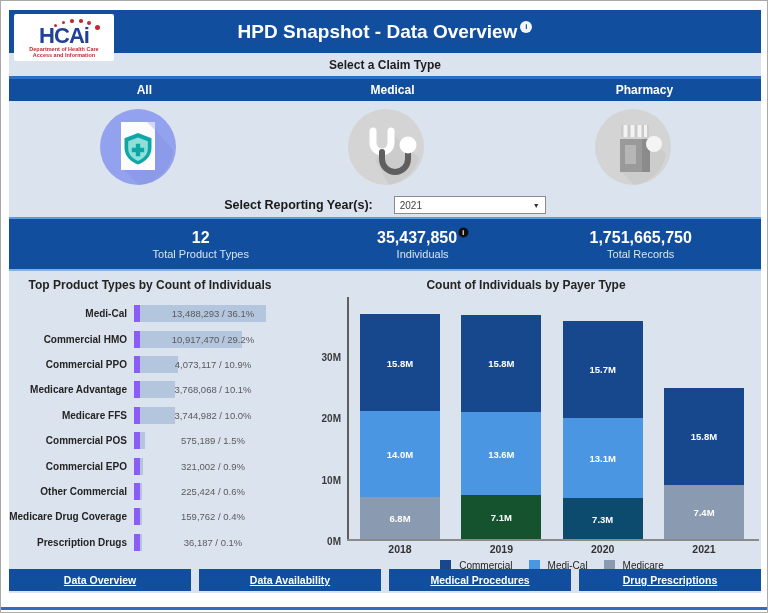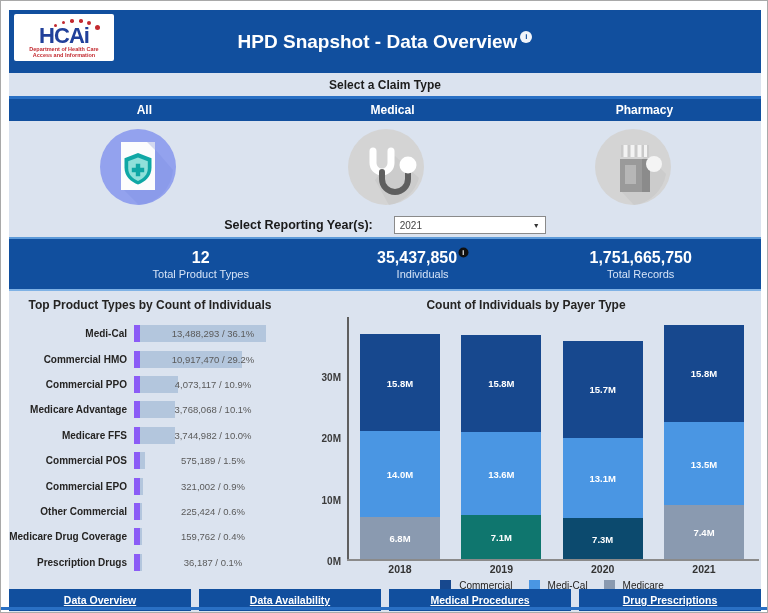--- a/index.html
+++ b/index.html
@@ -1,21 +1,21 @@
 <!DOCTYPE html>
 <html><head>
 <meta charset="utf-8">
 <style>
   * { margin:0; padding:0; box-sizing:border-box; }
   html,body { background:#ffffff; font-family:"Liberation Sans", sans-serif; }
   .page { position:relative; width:768px; height:613px; background:#ffffff; border:1px solid #a9a9a9; overflow:hidden; }
   .content { position:absolute; left:8px; top:9px; width:752px; background:#dbe3ef; }
 
   
-  .header { height:63px; background:#114f9e; position:relative; display:flex; align-items:center; justify-content:center; }
+  .header { height:43px; background:#114f9e; position:relative; display:flex; align-items:center; justify-content:center; }
   .logo { position:absolute; left:5px; top:4px; width:100px; height:47px; background:#ffffff; border-radius:2px;
           display:flex; flex-direction:column; align-items:center; justify-content:flex-end; padding-bottom:3px; }
   .logo-dots { position:absolute; top:4px; left:40px; width:52px; height:14px; }
   .logo-dot { position:absolute; border-radius:50%; background:#c32a30; }
   .logo-text { font-size:22px; font-weight:bold; color:#21409a; letter-spacing:-1px; line-height:20px; }
   .logo-sub { font-size:5.5px; color:#c32a30; line-height:6px; text-align:center; font-weight:bold; }
   .title { color:#ffffff; font-size:19px; font-weight:bold; }
   .title-info { display:inline-block; width:12px; height:12px; border-radius:50%; background:#f2f5fa; color:#114f9e;
                 font-size:8px; line-height:12px; text-align:center; font-weight:bold; vertical-align:top; margin-left:3px; }
 
@@ -269,41 +269,38 @@
                   <div class="seg-label">6.8M</div>
                 </div>
               </div>
               <div class="bar-col">
                 <div class="seg" style="height: 97.1px; background: rgb(23, 72, 142);">
                   <div class="seg-label">15.8M</div>
                 </div>
                 <div class="seg" style="height: 83.6px; background: rgb(74, 150, 227);">
                   <div class="seg-label">13.6M</div>
                 </div>
-                <div class="seg" style="height: 43.6px; background: #0f766e;">
+                <div class="seg" style="height: 43.6px; background: #14532d;">
                   <div class="seg-label">7.1M</div>
                 </div>
               </div>
               <div class="bar-col">
                 <div class="seg" style="height: 96.5px; background: rgb(23, 72, 142);">
                   <div class="seg-label">15.7M</div>
                 </div>
                 <div class="seg" style="height: 80.5px; background: rgb(74, 150, 227);">
                   <div class="seg-label">13.1M</div>
                 </div>
                 <div class="seg" style="height: 41px; background: #0c4a6e;">
                   <div class="seg-label">7.3M</div>
                 </div>
               </div>
               <div class="bar-col">
                 <div class="seg" style="height: 97.1px; background: rgb(23, 72, 142);">
                   <div class="seg-label">15.8M</div>
-                </div>
-                <div class="seg" style="height: 83px; background: rgb(74, 150, 227);">
-                  <div class="seg-label">13.5M</div>
                 </div>
                 <div class="seg" style="height: 54px; background: rgb(138, 154, 176);">
                   <div class="seg-label">7.4M</div>
                 </div>
               </div>
             </div>
           </div>
         <div class="xlabels">
             <div class="xlabel">2018</div>
             <div class="xlabel">2019</div>

